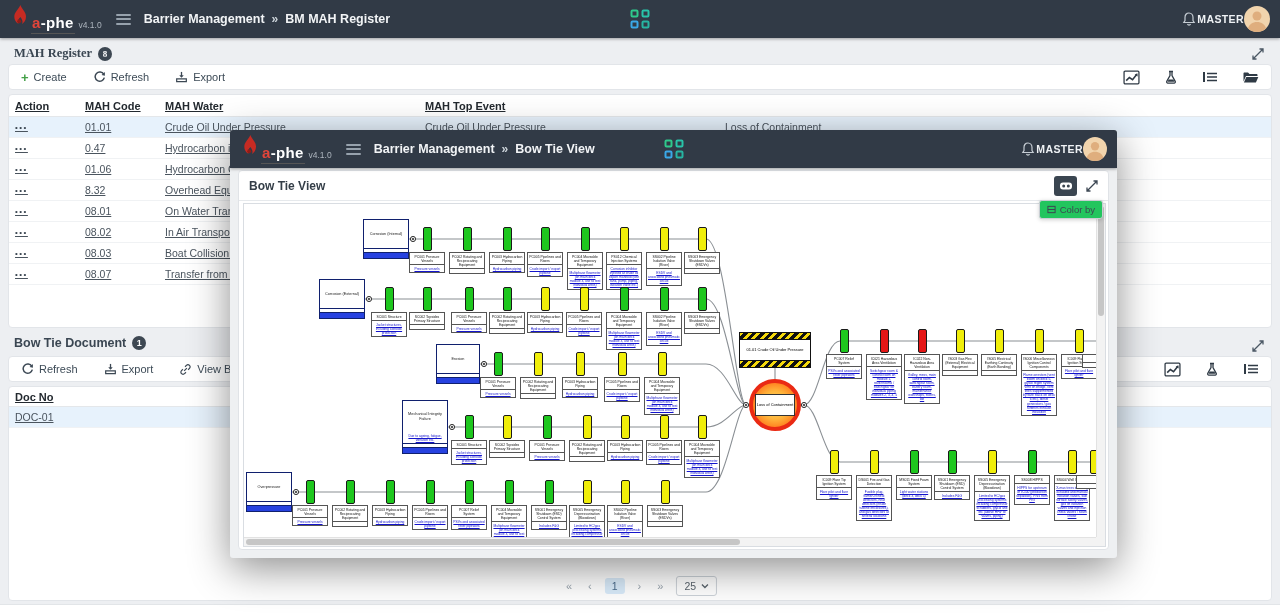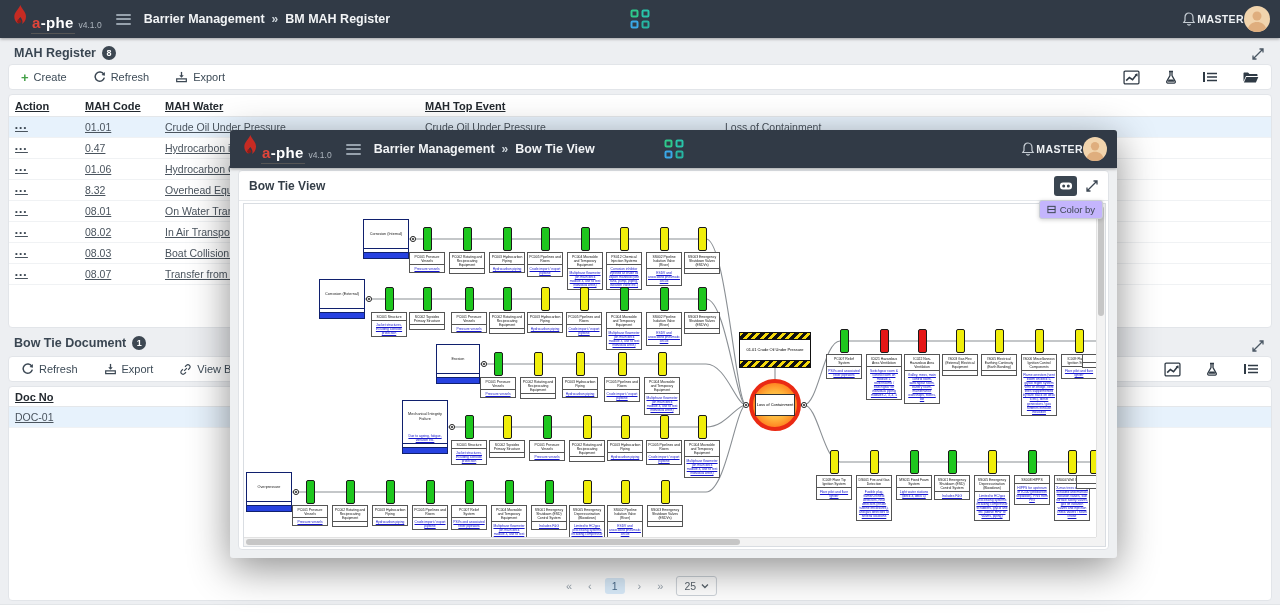--- a/index.html
+++ b/index.html
@@ -59,21 +59,21 @@
   
   .modal { position:absolute; left:230px; top:130px; width:887px; height:428px; background:#eef0f2; border-radius:3px;
            box-shadow:0 10px 40px rgba(0,0,0,.45); z-index:10; overflow:hidden; }
   .bt-card { position:absolute; left:8px; top:40px; width:871px; height:380px; background:#fff;
              border:1px solid #e0e3e7; border-radius:4px; }
   .bt-card-title { height:30px; display:flex; align-items:center; padding:0 10px; border-bottom:1px solid #e6e9ec;
                    font-size:12px; font-weight:bold; color:#343e48; }
   .bt-card-actions { margin-left:auto; display:flex; align-items:center; gap:9px; }
   .maskbtn { width:23px; height:20px; background:#3a4550; border-radius:3px; display:flex; align-items:center;
              justify-content:center; cursor:pointer; }
-  .colorby { position:absolute; top:70px; right:14px; height:19px; background:#c4b5fd; border:1px solid #c9ced4;
+  .colorby { position:absolute; top:70px; right:14px; height:19px; background:#22c55e; border:1px solid #c9ced4;
              border-radius:3px; box-shadow:0 1px 4px rgba(0,0,0,.18); display:flex; align-items:center; gap:4px;
              padding:0 7px; font-size:9.5px; color:#3c4652; z-index:6; cursor:pointer; }
 
   
   .diagram { position:absolute; left:4px; top:32px; width:863px; height:344px; border:1px solid #d9dde2;
              background:#fff; overflow:hidden; }
   .diagram svg.conn { position:absolute; left:0; top:0; }
   .threat { position:absolute; display:flex; flex-direction:column; border:1.5px solid #10206e; background:#fff; z-index:2; }
   .tlabel { flex:1; font-size:3.8px; color:#222; display:flex; align-items:center; justify-content:center;
             text-align:center; padding:1px; line-height:1.25; }
@@ -146,21 +146,21 @@
       <span class="username">MASTER</span>
       <div class="avatar">
         <svg width="26" height="26" viewBox="0 0 26 26">
             <circle cx="13" cy="10" r="4.5" fill="#dfae7e"></circle>
             <path d="M3 26 C4 18 9 16 13 16 C17 16 22 18 23 26 Z" fill="#dfae7e"></path>
           </svg>
       </div>
     </div>
   </header>
 
-  <div class="sec-title" style="left:14px; top:46px;">
+  <div class="sec-title" style="left:14px; top:46px;font-family:Liberation Serif, serif;">
     <span>MAH Register</span>
     <span class="badge">8</span>
   </div>
   <svg class="sec-expand" style="right:16px; top:48px;" width="12" height="12" viewBox="0 0 12 12">
     <path d="M7.5 1 H11 V4.5 M11 1 L1 11 M1 7.5 V11 H4.5" fill="none" stroke="#4a5764" stroke-width="1.3"></path>
   </svg>
 
   <div class="whitebox toolbar" style="left:8px; top:64px; width:1264px; height:26px;">
     <div class="tbtn">
       <span class="plus">+</span>

